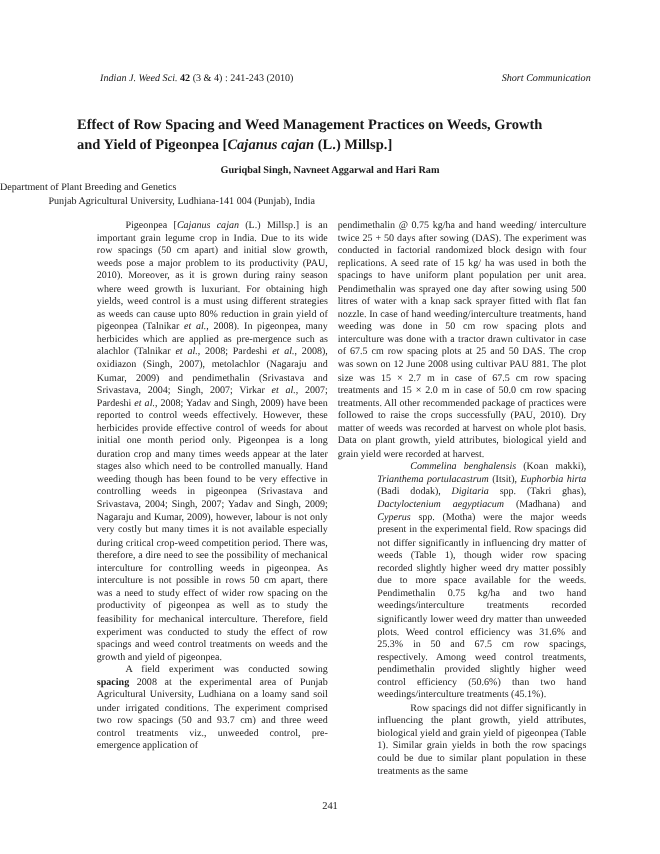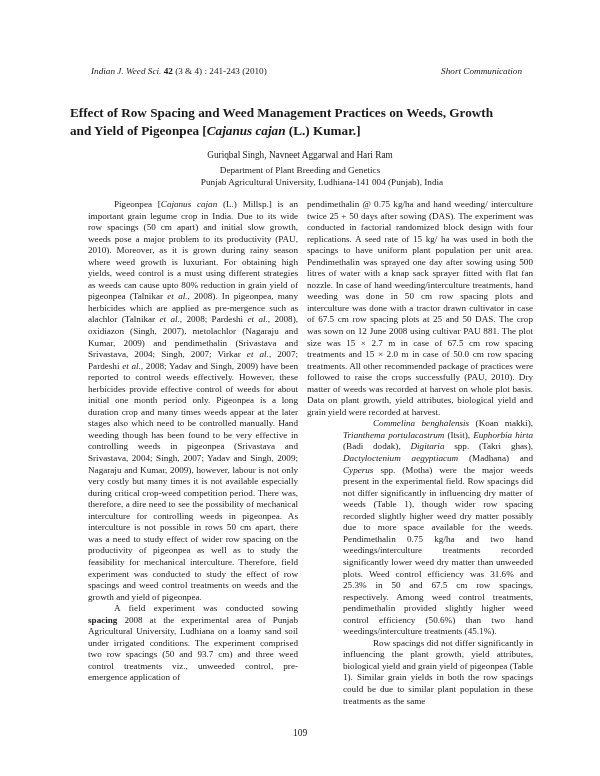--- a/index.html
+++ b/index.html
@@ -1,29 +1,29 @@
 <!DOCTYPE html>
 <html><head>
 <meta charset="utf-8">
 <style>
   html, body { margin: 0; padding: 0; background: #ffffff; }
   body { width: 600px; height: 776px; position: relative; overflow: hidden;
          font-family: "Liberation Serif", "DejaVu Serif", serif; color: #1a1a1a; }
-  .running-head { position: absolute; top: 66px; left: 91px; right: 78px; height: 12px;
+  .running-head { position: absolute; top: 66px; left: 91px; right: 63px; height: 12px;
                   font-size: 9.2px; font-style: italic; }
   .running-head .left { position: absolute; left: 0; top: 0; }
   .running-head .right { position: absolute; right: 0; top: 0; }
   .running-head b { font-style: normal; font-weight: bold; }
   .running-head .plain { font-style: normal; }
   .title { position: absolute; top: 104px; left: 70px; right: 70px; text-align: left;
            font-weight: bold; font-size: 13.2px; line-height: 18px; }
   .title i { font-style: italic; }
   .authors { position: absolute; top: 150px; left: 0; right: 0; text-align: center;
-             font-weight: normal; font-size: 9.3px; }
-  .affil { position: absolute; left: 0; right: 0; text-align: center; font-size: 9.2px; }
+             font-weight: bold; font-size: 9.3px; }
+  .affil { position: absolute; left: 0; right: 0; font-size: 9.2px; }
   .affil.l1 { top: 165px; }
   .affil.l2 { top: 177px; margin-left: 44px; }
   .col { position: absolute; top: 199px; width: 210px; font-size: 9.15px; line-height: 11.55px;
          text-align: justify; }
   .col.left { left: 88px; }
   .col.right { left: 307px; width: 226px; }
   .col p { margin: 0; text-indent: 0; }
   .col p.indent { text-indent: 26px; }
   .col p.indent2 { text-indent: 30px; margin-left: 36px; }
   .col i { font-style: italic; }
@@ -33,31 +33,31 @@
 </head>
 <body>
 
 <div class="running-head">
   <span class="left"><span>Indian J. Weed Sci.</span> <b>42</b> <span class="plain">(3 &amp; 4) : 241-243  (2010)</span></span>
   <span class="right">Short Communication</span>
 </div>
 
 <div class="title">
   <span>Effect of Row Spacing and Weed Management Practices on Weeds, Growth</span><br>
-  <span>and Yield of Pigeonpea [</span><i>Cajanus cajan</i><span> (L.) Kumar.]</span>
+  <span>and Yield of Pigeonpea [</span><i>Cajanus cajan</i><span> (L.) Millsp.]</span>
 </div>
 
 <div class="authors">Guriqbal Singh, Navneet Aggarwal and Hari Ram</div>
 <div class="affil l1">Department of Plant Breeding and Genetics</div>
 <div class="affil l2">Punjab Agricultural University, Ludhiana-141 004 (Punjab), India</div>
 
 <div class="col left">
   <p class="indent"><span>Pigeonpea [</span><i>Cajanus cajan</i><span> (L.) Millsp.] is an important grain legume crop in India. Due to its wide row spacings (50 cm apart) and initial slow growth, weeds pose a major problem to its productivity (PAU, 2010). Moreover, as it is grown during rainy season where weed growth is luxuriant. For obtaining high yields, weed control is a must using different strategies as weeds can cause upto 80% reduction in grain yield of pigeonpea (Talnikar </span><i>et al.</i><span>, 2008). In pigeonpea, many herbicides which are applied as pre-mergence such as alachlor (Talnikar </span><i>et al.</i><span>, 2008; Pardeshi </span><i>et al.</i><span>, 2008), oxidiazon (Singh, 2007), metolachlor (Nagaraju and Kumar, 2009) and pendimethalin (Srivastava and Srivastava, 2004; Singh, 2007; Virkar </span><i>et al.</i><span>, 2007; Pardeshi </span><i>et al.</i><span>, 2008; Yadav and Singh, 2009) have been reported to control weeds effectively. However, these herbicides provide effective control of weeds for about initial one month period only. Pigeonpea is a long duration crop and many times weeds appear at the later stages also which need to be controlled manually. Hand weeding though has been found to be very effective in controlling weeds in pigeonpea (Srivastava and Srivastava, 2004; Singh, 2007; Yadav and Singh, 2009; Nagaraju and Kumar, 2009), however, labour is not only very costly but many times it is not available especially during critical crop-weed competition period. There was, therefore, a dire need to see the possibility of mechanical interculture for controlling weeds in pigeonpea. As interculture is not possible in rows 50 cm apart, there was a need to study effect of wider row spacing on the productivity of pigeonpea as well as to study the feasibility for mechanical interculture. Therefore, field experiment was conducted to study the effect of row spacings and weed control treatments on weeds and the growth and yield of pigeonpea.</span></p>
   <p class="indent"><span>A field experiment was conducted sowing </span><b>spacing</b><span> 2008 at the experimental area of Punjab Agricultural University, Ludhiana on a loamy sand soil under irrigated conditions. The experiment comprised two row spacings (50 and 93.7 cm) and three weed control treatments viz., unweeded control, pre-emergence application of</span></p>
 </div>
 
 <div class="col right">
   <p>pendimethalin @ 0.75 kg/ha and hand weeding/ interculture twice 25 + 50 days after sowing (DAS). The experiment was conducted in factorial randomized block design with four replications. A seed rate of 15 kg/ ha was used in both the spacings to have uniform plant population per unit area. Pendimethalin was sprayed one day after sowing using 500 litres of water with a knap sack sprayer fitted with flat fan nozzle. In case of hand weeding/interculture treatments, hand weeding was done in 50 cm row spacing plots and interculture was done with a tractor drawn cultivator in case of 67.5 cm row spacing plots at 25 and 50 DAS. The crop was sown on 12 June 2008 using cultivar PAU 881. The plot size was 15 × 2.7 m in case of 67.5 cm row spacing treatments and 15 × 2.0 m in case of 50.0 cm row spacing treatments. All other recommended package of practices were followed to raise the crops successfully (PAU, 2010). Dry matter of weeds was recorded at harvest on whole plot basis. Data on plant growth, yield attributes, biological yield and grain yield were recorded at harvest.</p>
   <p class="indent2"><i>Commelina benghalensis</i><span> (Koan makki), </span><i>Trianthema portulacastrum</i><span> (Itsit), </span><i>Euphorbia hirta</i><span> (Badi dodak), </span><i>Digitaria</i><span> spp. (Takri ghas), </span><i>Dactyloctenium aegyptiacum</i><span> (Madhana) and </span><i>Cyperus</i><span> spp. (Motha) were the major weeds present in the experimental field. Row spacings did not differ significantly in influencing dry matter of weeds (Table 1), though wider row spacing recorded slightly higher weed dry matter possibly due to more space available for the weeds. Pendimethalin 0.75 kg/ha and two hand weedings/interculture treatments recorded significantly lower weed dry matter than unweeded plots. Weed control efficiency was 31.6% and 25.3% in 50 and 67.5 cm row spacings, respectively. Among weed control treatments, pendimethalin provided slightly higher weed control efficiency (50.6%) than two hand weedings/interculture treatments (45.1%).</span></p>
   <p class="indent2">Row spacings did not differ significantly in influencing the plant growth, yield attributes, biological yield and grain yield of pigeonpea (Table 1). Similar grain yields in both the row spacings could be due to similar plant population in these treatments as the same</p>
 </div>
 
-<div class="page-number">109</div>
+<div class="page-number">241</div>
 
 </body></html>

